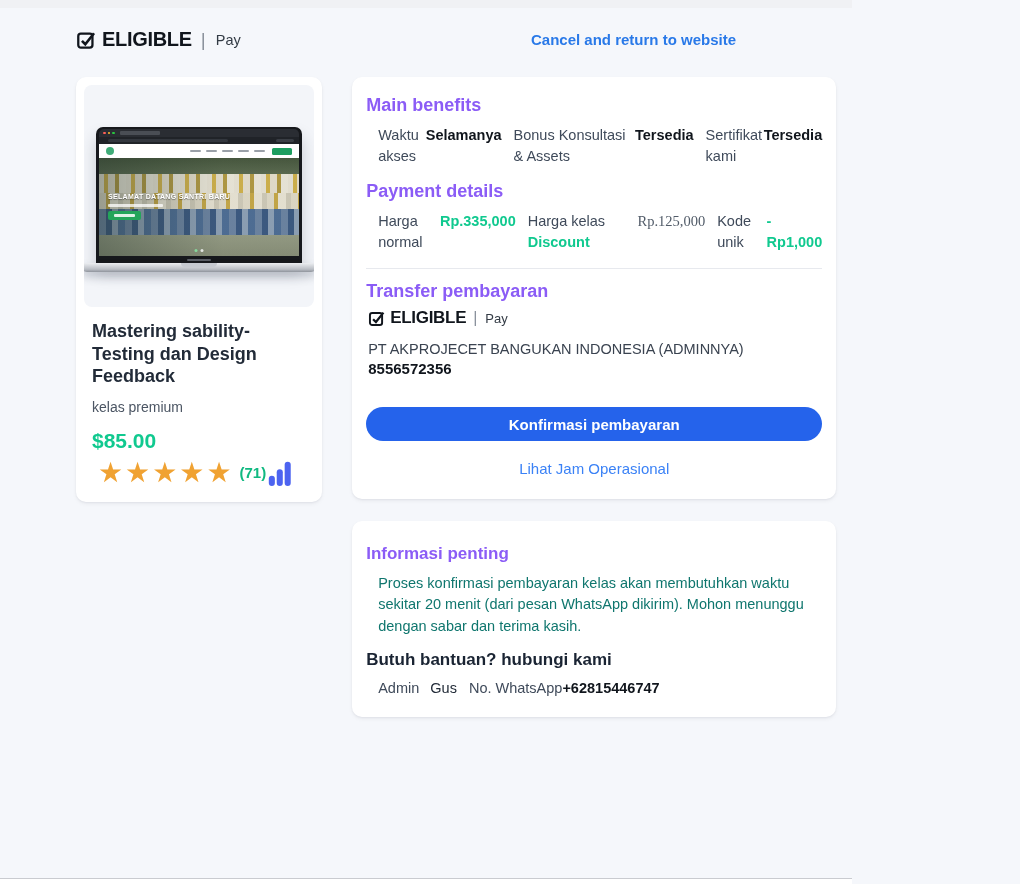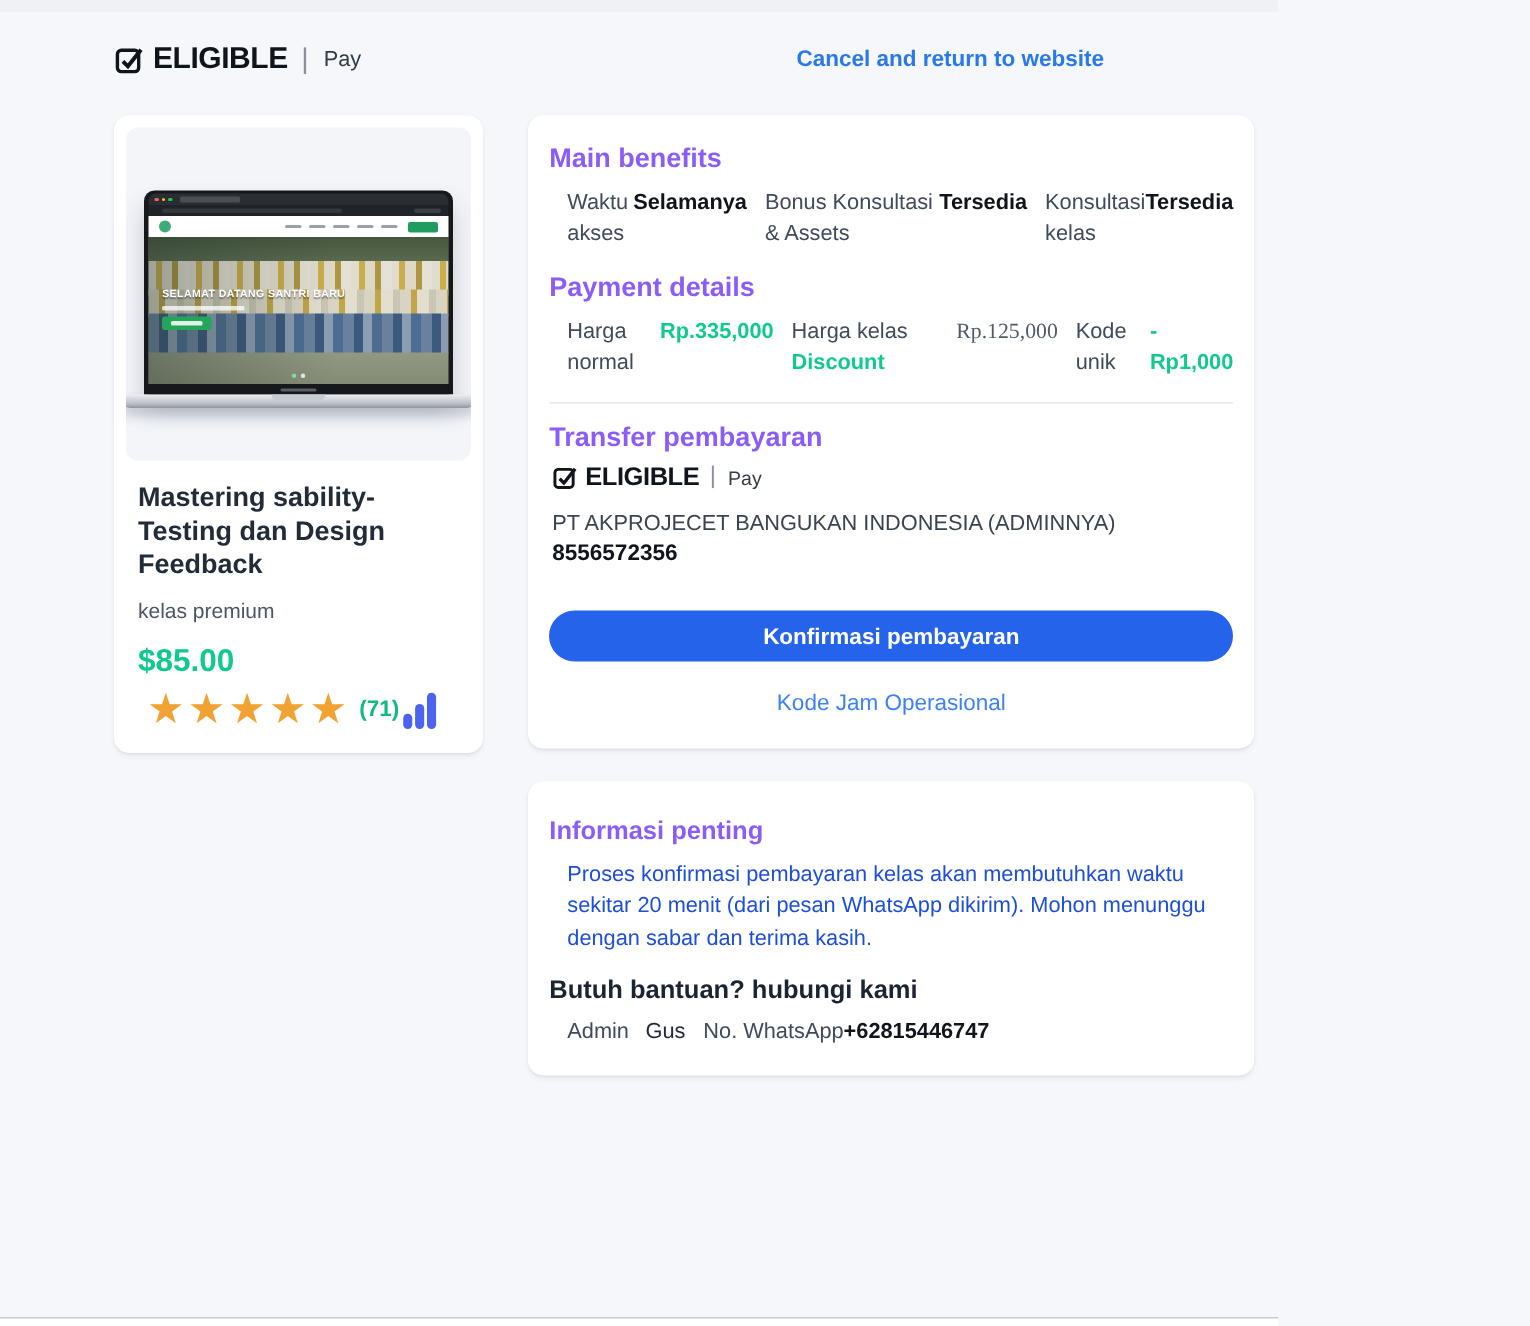--- a/index.html
+++ b/index.html
@@ -85,21 +85,21 @@
   .brand-sm .brand-sep { font-size:16px; margin:0 4px 0 3px; }
   .brand-sm .brand-suffix { font-size:13px; }
   .company { font-size:14.5px; color:#3a4350; padding-left:2px; }
   .account { font-size:15px; font-weight:700; color:#10151c; padding-left:2px; margin-top:3px; }
   .confirm-btn { display:block; width:100%; height:34px; margin-top:30px; border:none; border-radius:17px; background:#2563eb; color:#fff; font-family:"Liberation Sans",sans-serif; font-size:15px; font-weight:600; cursor:pointer; }
   .hours-link { display:block; text-align:center; margin-top:19px; font-size:15px; color:#3b82f6; text-decoration:none; cursor:pointer; }
 
   
   .info-card { width:484px; margin-top:22px; padding:17px 14px 18px; }
   .info-card .section-h { font-size:17px; margin:6px 0 9px; }
-  .info-body { font-size:14.5px; line-height:1.48; color:#1d4ed8; padding:0 6px 0 12px; }
+  .info-body { font-size:14.5px; line-height:1.48; color:#0f766e; padding:0 6px 0 12px; }
   .help-h { font-size:17px; font-weight:700; color:#1a2433; margin:13px 0 8px; }
 </style>
 </head>
 <body>
 
 <div class="page">
   <div class="topstrip"></div>
 
   <div class="header">
     <div class="brand">
@@ -190,21 +190,21 @@
         <div class="rows">
           <div class="row">
             <span class="lbl">Waktu akses</span>
             <span class="val-bold">Selamanya</span>
           </div>
           <div class="row">
             <span class="lbl">Bonus Konsultasi &amp; Assets</span>
             <span class="val-bold">Tersedia</span>
           </div>
           <div class="row">
-            <span class="lbl">Konsultasi kelas</span>
+            <span class="lbl">Sertifikat kami</span>
             <span class="val-bold">Tersedia</span>
           </div>
         </div>
 
         <div class="section-h mt">Payment details</div>
         <div class="rows">
           <div class="row">
             <span class="lbl">Harga normal</span>
             <span class="val-green">Rp.335,000</span>
           </div>
@@ -229,21 +229,21 @@
               </svg>
           </span>
           <span class="brand-name">ELIGIBLE</span>
           <span class="brand-sep">|</span>
           <span class="brand-suffix">Pay</span>
         </div>
         <div class="company">PT AKPROJECET BANGUKAN INDONESIA (ADMINNYA)</div>
         <div class="account">8556572356</div>
 
         <button class="confirm-btn">Konfirmasi pembayaran</button>
-        <a class="hours-link">Kode Jam Operasional</a>
+        <a class="hours-link">Lihat Jam Operasional</a>
       </div>
 
       <div class="card info-card">
         <div class="section-h">Informasi penting</div>
         <p class="info-body">Proses konfirmasi pembayaran kelas akan membutuhkan waktu sekitar 20 menit (dari pesan WhatsApp dikirim). Mohon menunggu dengan sabar dan terima kasih.</p>
         <div class="help-h">Butuh bantuan? hubungi kami</div>
         <div class="rows">
           <div class="row">
             <span class="lbl">Admin</span>
             <span style="color:#222b38;margin-left:11px;">Gus</span>

